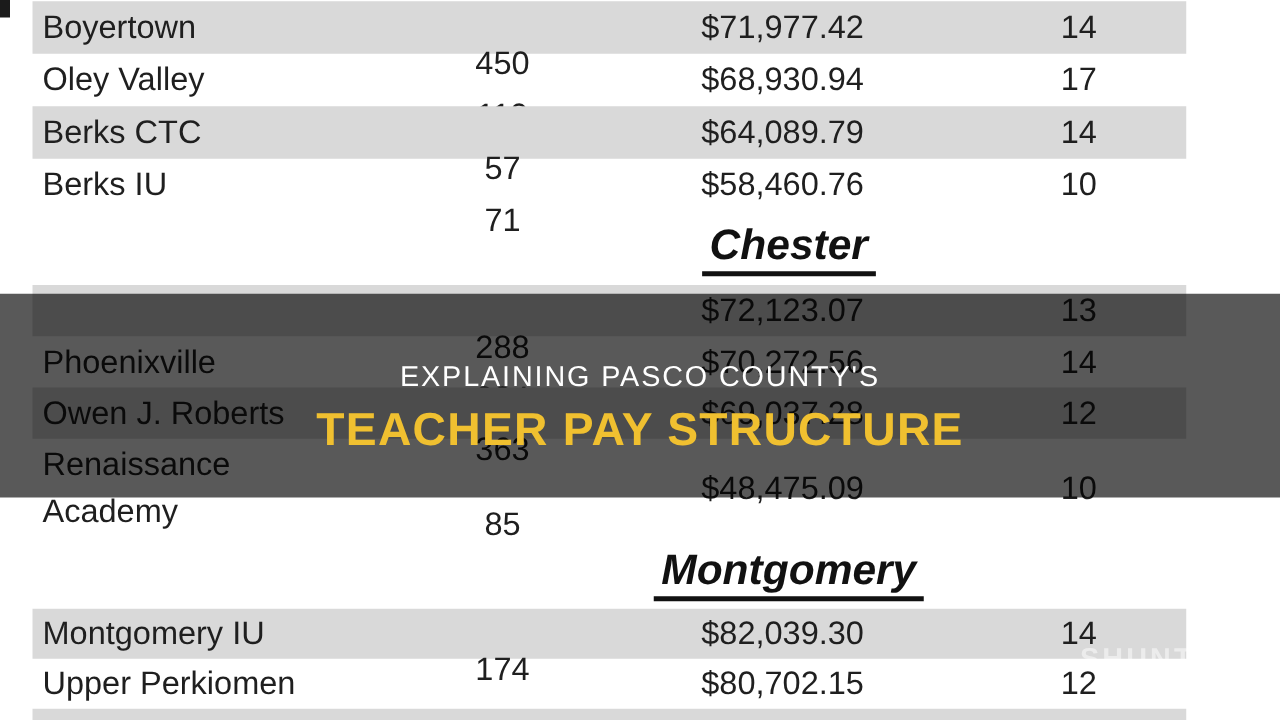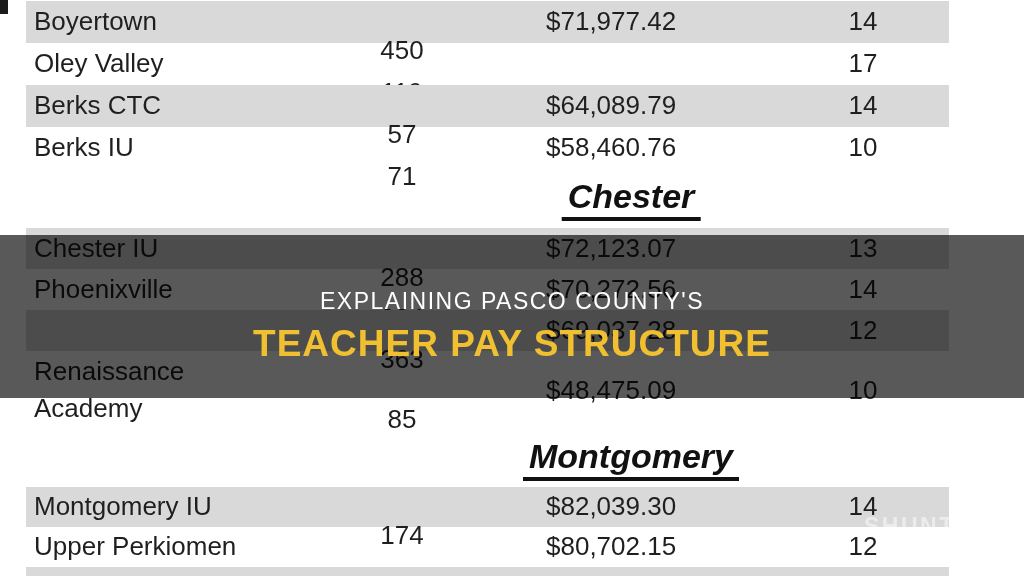--- a/index.html
+++ b/index.html
@@ -21,21 +21,21 @@
   .r-s1{height:41px;}
   .r-s1.tall{height:79px;}
   .r-s2{height:40px;}
   .r-partial{height:9px;}
   .cell{
     position:absolute;top:50%;transform:translateY(-50%);
     font-size:26px;color:var(--text,#1f1f1f);white-space:nowrap;line-height:1.45;
   }
   .cell.name{left:8px;width:255px;white-space:normal;}
   .cell.count{left:313px;width:126px;text-align:center;margin-top:29px;}
-  .cell.salary{left:520px;}
+  .cell.salary{left:535px;}
   .cell.years{left:796px;width:82px;text-align:center;}
 
   .section-header{position:relative;margin-left:26px;width:983px;}
   .h-s1{height:59px;}
   .h-s2{height:57px;text-align:center;}
   .section-header .txt{
     position:absolute;left:605px;top:50%;transform:translate(-50%,-50%);
     font-size:34px;font-weight:bold;font-style:italic;color:var(--htext,#111);
     border-bottom:4px solid var(--htext,#111);padding:0 6px 1px 6px;white-space:nowrap;
   }
@@ -66,50 +66,51 @@
   <div class="pay-table">
       <div class="row r-s0 striped">
         <span class="cell name">Boyertown</span>
         <span class="cell count">450</span>
         <span class="cell salary">$71,977.42</span>
         <span class="cell years">14</span>
       </div>
       <div class="row r-s0">
         <span class="cell name">Oley Valley</span>
         <span class="cell count">119</span>
+        <span class="cell salary">$68,930.94</span>
         <span class="cell years">17</span>
       </div>
       <div class="row r-s0 striped">
         <span class="cell name">Berks CTC</span>
         <span class="cell count">57</span>
         <span class="cell salary">$64,089.79</span>
         <span class="cell years">14</span>
       </div>
       <div class="row r-s0">
         <span class="cell name">Berks IU</span>
         <span class="cell count">71</span>
         <span class="cell salary">$58,460.76</span>
         <span class="cell years">10</span>
       </div>
       <div class="section-header h-s1">
         <span class="txt">Chester</span>
       </div>
       <div class="row r-s1 striped">
-        <span class="cell name">Chester IU</span>
         <span class="cell count">288</span>
         <span class="cell salary">$72,123.07</span>
         <span class="cell years">13</span>
       </div>
       <div class="row r-s1">
         <span class="cell name">Phoenixville</span>
         <span class="cell count">284</span>
         <span class="cell salary">$70,272.56</span>
         <span class="cell years">14</span>
       </div>
       <div class="row r-s1 striped">
+        <span class="cell name">Owen J. Roberts</span>
         <span class="cell count">363</span>
         <span class="cell salary">$69,037.28</span>
         <span class="cell years">12</span>
       </div>
       <div class="row r-s1 tall">
         <span class="cell name">Renaissance Academy</span>
         <span class="cell count">85</span>
         <span class="cell salary">$48,475.09</span>
         <span class="cell years">10</span>
       </div>

